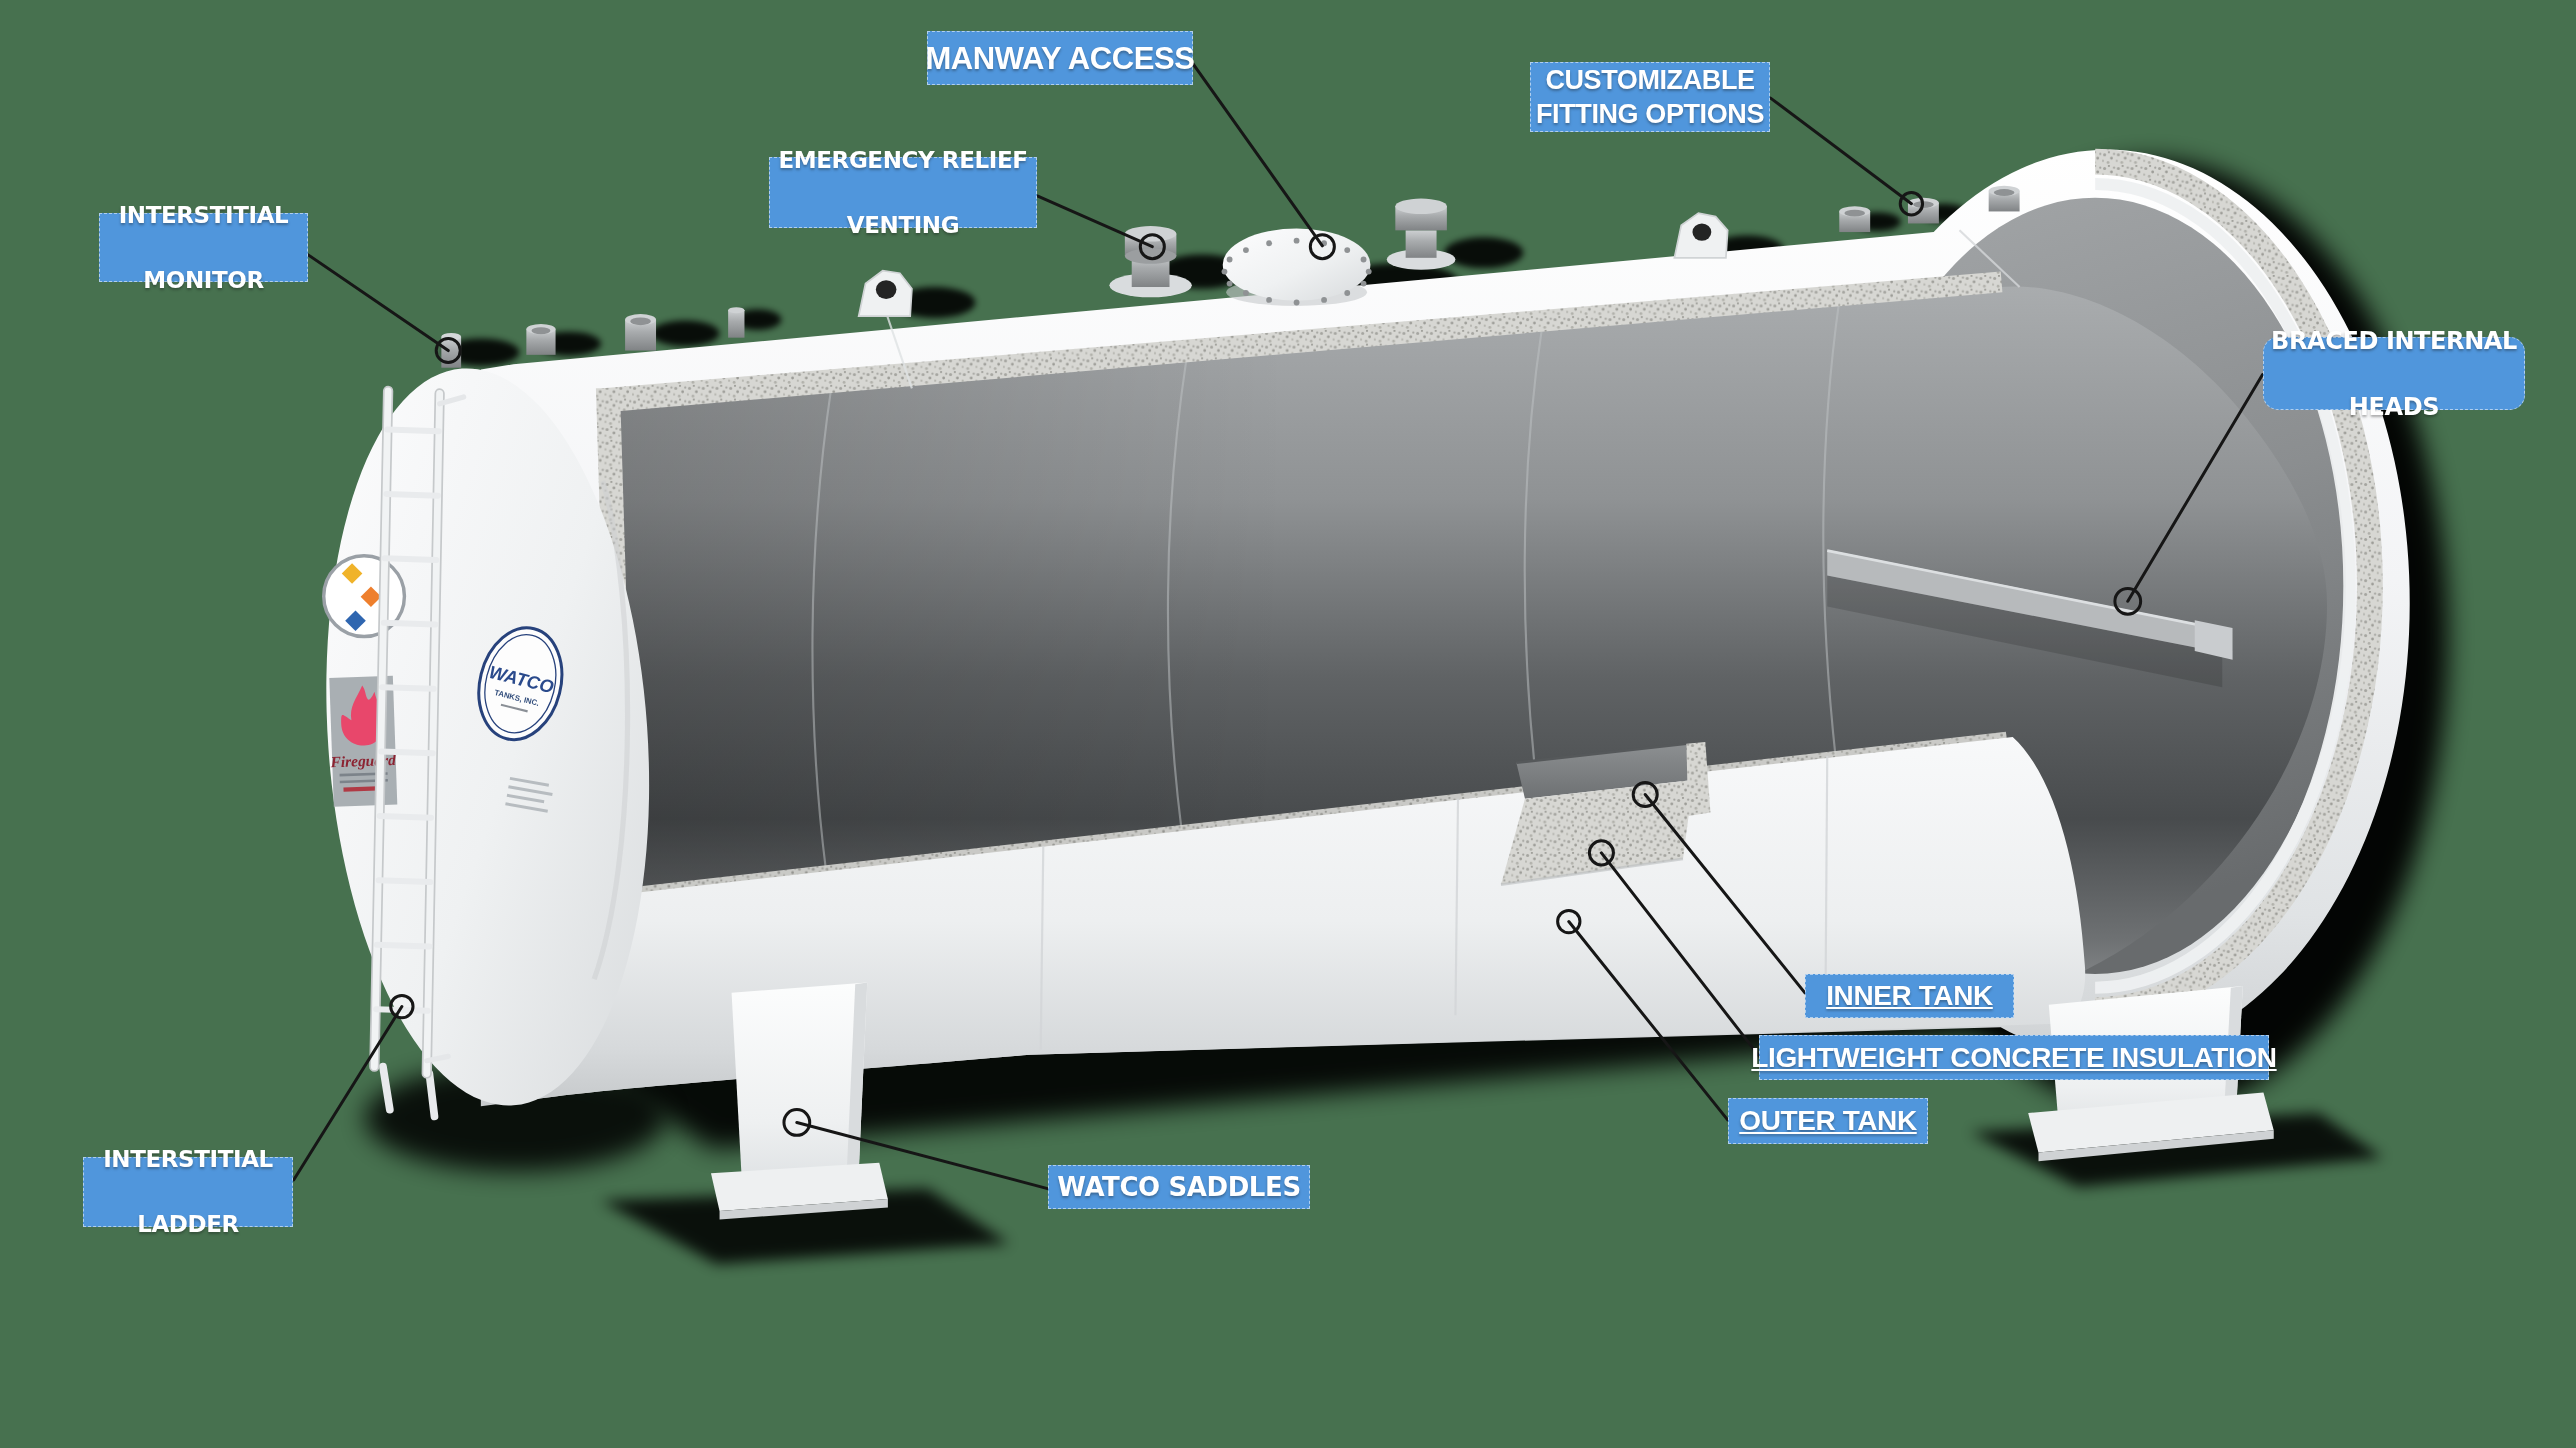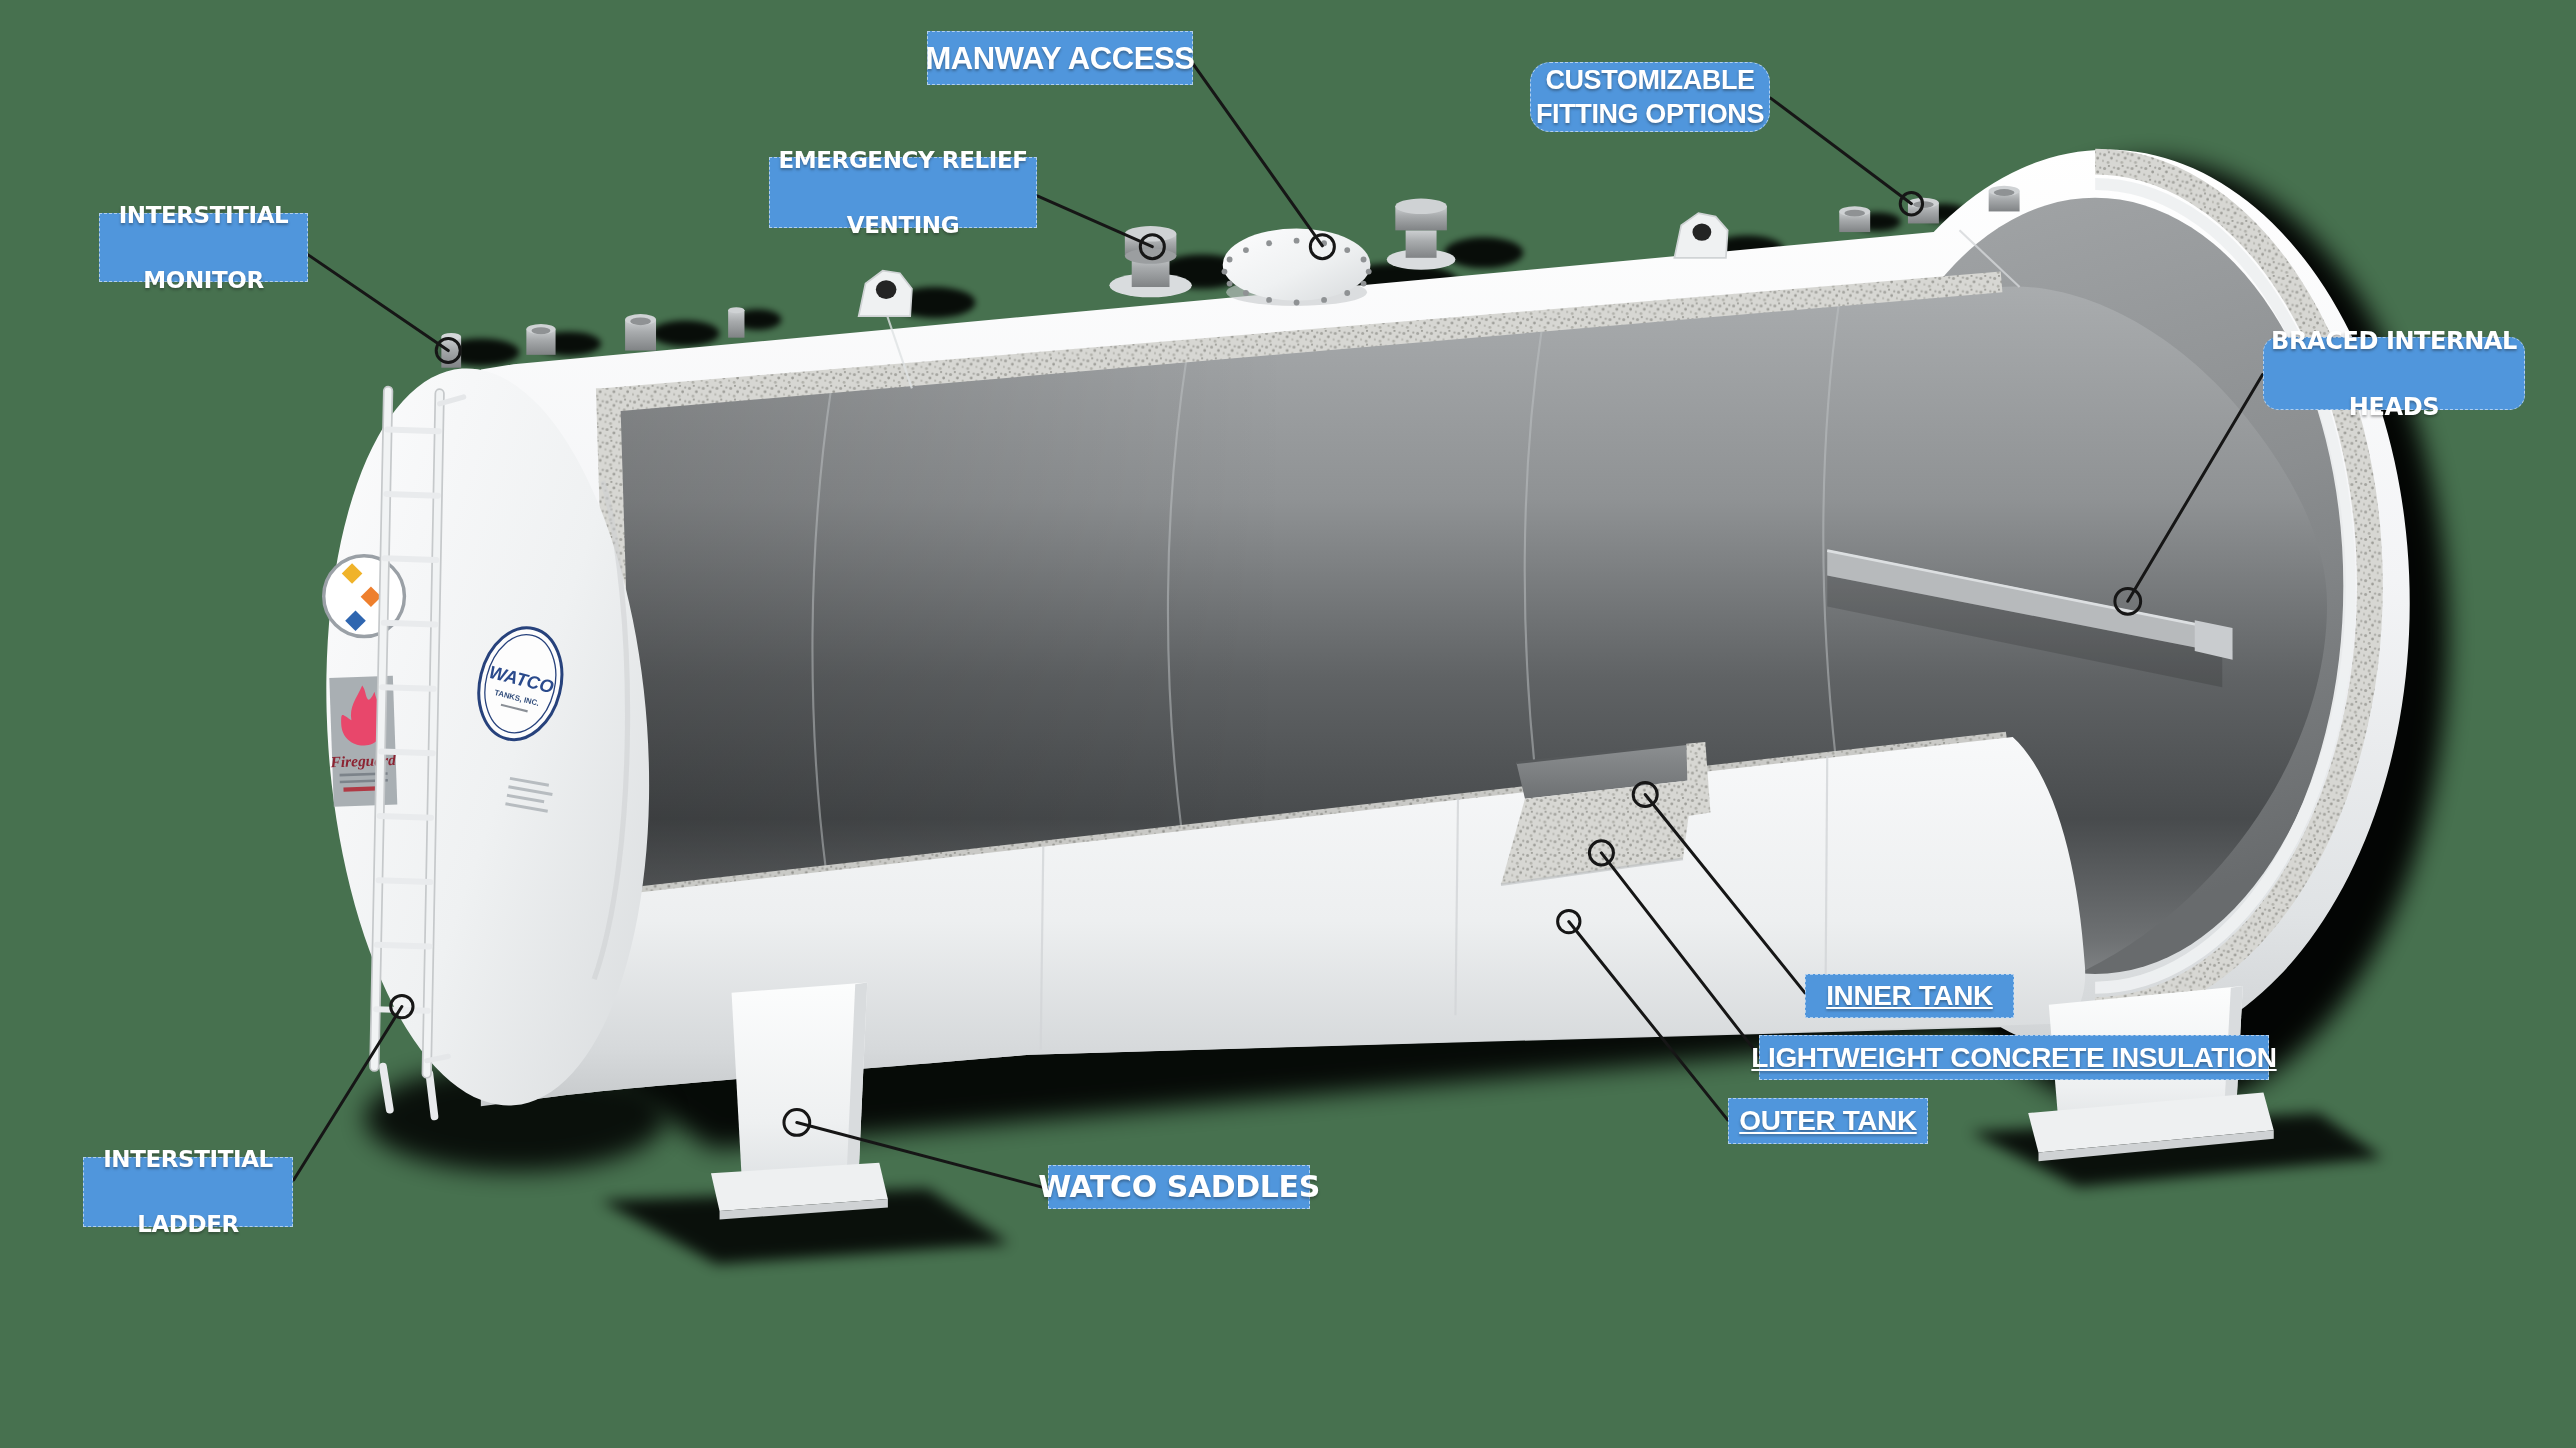--- a/index.html
+++ b/index.html
@@ -8,22 +8,22 @@
   .scene{position:absolute;left:0;top:0;width:2576px;height:1449px;}
   .callout{position:absolute;display:flex;flex-direction:column;align-items:center;justify-content:center;
            background:#5096DC;color:#FFFFFF;text-align:center;box-sizing:border-box;
            border:1.7px dashed rgba(255,255,255,0.55);
            text-shadow:0 1.7px 2.6px rgba(20,20,20,0.35);font-weight:bold;z-index:5;}
   .callout span{display:block;white-space:nowrap;}
   .cond{font-family:"Liberation Sans",sans-serif;letter-spacing:-0.4px;}
   .wide{font-family:"DejaVu Sans","Liberation Sans",sans-serif;letter-spacing:-0.4px;gap:32px;}
   .l27{font-size:23px;line-height:33px;}
   .l28{font-size:24px;line-height:34px;border-radius:15px;}
-  .l30{font-size:30px;line-height:34px;text-align:right;}
-  .l31{font-size:27px;line-height:34px;border-radius:20px;}
+  .l30{font-size:26px;line-height:34px;text-align:right;}
+  .l31{font-size:27px;line-height:34px;}
   .l33{font-size:28px;line-height:34px;text-decoration:underline;}
   .l36{font-size:31px;line-height:39px;}
 </style>
 </head>
 <body>
 
 <div class="stage">
 
 <svg class="scene" viewBox="0 0 3000 1687" xmlns="http://www.w3.org/2000/svg">
   <defs>

